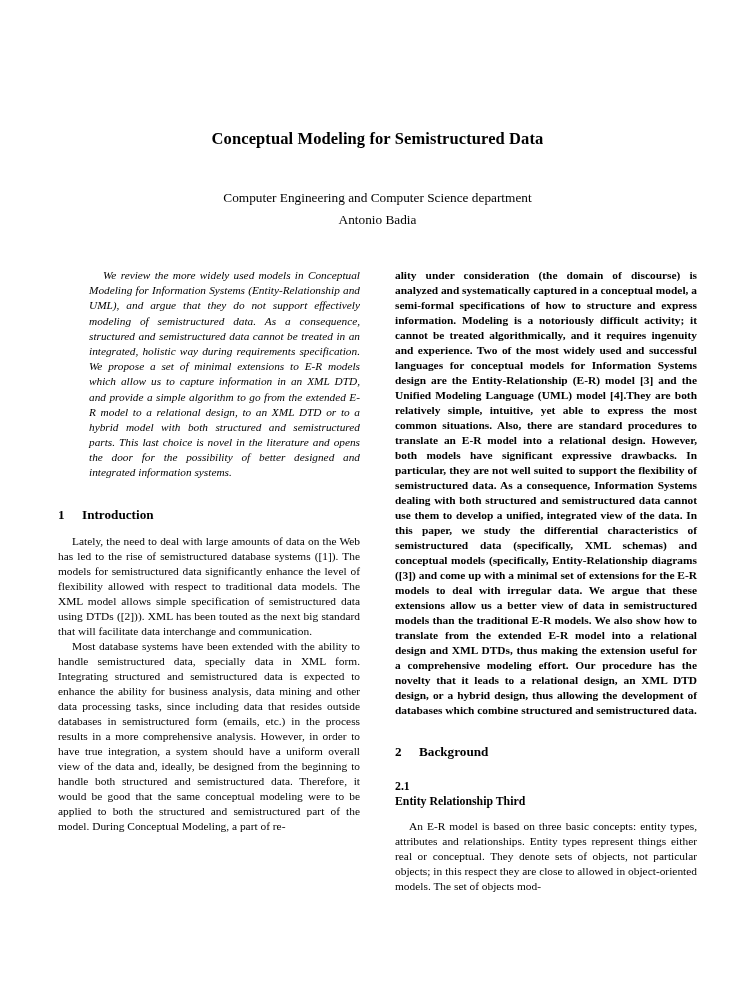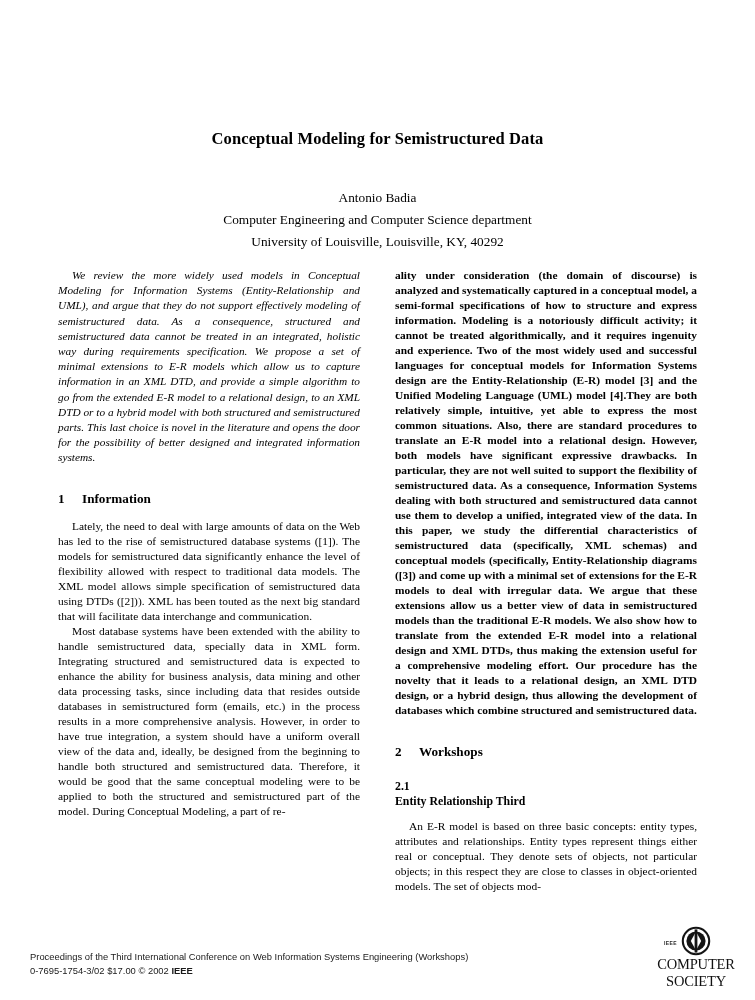--- a/index.html
+++ b/index.html
@@ -70,20 +70,21 @@
     font-size: 13.2px;
     font-weight: bold;
     margin: 0 0 11px 0;
   }
   .abstract-body {
     font-style: italic;
     font-size: 11.3px;
     line-height: 1.345;
     text-align: justify;
     text-indent: 14px;
+    margin-left: 31px;
   }
 
   
   .sec-h1 {
     font-size: 13.2px;
     font-weight: bold;
     margin: 25px 0 11px 0;
     text-indent: 0;
     display: flex;
   }
@@ -159,70 +160,52 @@
   }
 </style>
 </head>
 <body>
 
 <div class="page">
 
   <div class="title-block">
     <h1 class="paper-title">Conceptual Modeling for Semistructured Data</h1>
     <div class="author-block">
+      <span class="author-line">Computer Engineering and Computer Science department</span>
       <span class="author-line">Antonio Badia</span>
-      <span class="author-line">Computer Engineering and Computer Science department</span>
-      <span class="author-line">University of Louisville, Louisville, KY, 40292</span>
     </div>
   </div>
 
   <div class="col col-left">
 
     <div class="abstract-body">We review the more widely used models in Conceptual Modeling for Information Systems (Entity-Relationship and UML), and argue that they do not support effectively modeling of semistructured data. As a consequence, structured and semistructured data cannot be treated in an integrated, holistic way during requirements specification. We propose a set of minimal extensions to E-R models which allow us to capture information in an XML DTD, and provide a simple algorithm to go from the extended E-R model to a relational design, to an XML DTD or to a hybrid model with both structured and semistructured parts. This last choice is novel in the literature and opens the door for the possibility of better designed and integrated information systems.</div>
 
     <div class="sec-h1">
       <span class="num">1</span>
-      <span>Information</span>
+      <span>Introduction</span>
     </div>
 
     <p>Lately, the need to deal with large amounts of data on the Web has led to the rise of semistructured database systems ([1]). The models for semistructured data significantly enhance the level of flexibility allowed with respect to traditional data models. The XML model allows simple specification of semistructured data using DTDs ([2])). XML has been touted as the next big standard that will facilitate data interchange and communication.</p>
     <p>Most database systems have been extended with the ability to handle semistructured data, specially data in XML form. Integrating structured and semistructured data is expected to enhance the ability for business analysis, data mining and other data processing tasks, since including data that resides outside databases in semistructured form (emails, etc.)  in the process results in a more comprehensive analysis. However, in order to have true integration, a system should have a uniform overall view of the data and, ideally, be designed from the beginning to handle both structured and semistructured data. Therefore, it would be good that the same conceptual modeling were to be applied to both the structured and semistructured part of the model. During Conceptual Modeling, a part of re-</p>
 
   </div>
 
   <div class="col col-right">
 
     <p class="noindent">ality under consideration (the domain of discourse) is analyzed and systematically captured in a conceptual model, a semi-formal specifications of how to structure and express information. Modeling is a notoriously difficult activity; it cannot be treated algorithmically, and it requires ingenuity and experience. Two of the most widely used and successful languages for conceptual models for Information Systems design are the Entity-Relationship (E-R) model [3] and the Unified Modeling Language (UML) model [4].They are both relatively simple, intuitive, yet able to express the most common situations. Also, there are standard procedures to translate an E-R model into a relational design. However, both models have significant expressive drawbacks. In particular, they are not well suited to support the flexibility of semistructured data. As a consequence, Information Systems dealing with both structured and semistructured data cannot use them to develop a unified, integrated view of the data. In this paper, we study the differential characteristics of semistructured data (specifically, XML schemas) and conceptual models (specifically, Entity-Relationship diagrams ([3]) and come up with a minimal set of extensions for the E-R models to deal with irregular data. We argue that these extensions allow us a better view of data in semistructured models than the traditional E-R models. We also show how to translate from the extended E-R model into a relational design and XML DTDs, thus making the extension useful for a comprehensive modeling effort. Our procedure has the novelty that it leads to a relational design, an XML DTD design, or a hybrid design, thus allowing the development of databases which combine structured and semistructured data.</p>
 
     <div class="sec-h1">
       <span class="num">2</span>
-      <span>Workshops</span>
+      <span>Background</span>
     </div>
 
     <div class="sec-h2">
       <span class="num">2.1</span>
       <span>Entity Relationship Third</span>
     </div>
 
-    <p>An E-R model is based on three basic concepts: entity types, attributes and relationships. Entity types represent things either real or conceptual. They denote sets of objects, not particular objects; in this respect they are close to classes in object-oriented models. The set of objects mod-</p>
+    <p>An E-R model is based on three basic concepts: entity types, attributes and relationships. Entity types represent things either real or conceptual. They denote sets of objects, not particular objects; in this respect they are close to allowed in object-oriented models. The set of objects mod-</p>
 
   </div>
 
-  <div class="footer">
-    <div>Proceedings of the Third International Conference on Web Information Systems Engineering (Workshops)</div>
-    <div><span>0-7695-1754-3/02 $17.00 © 2002 </span><span class="bold">IEEE</span></div>
-  </div>
-
-  <div class="cs-logo">
-    <div class="cs-emblem-wrap">
-      <svg class="cs-emblem" width="30" height="30" viewBox="0 0 30 30">
-        <circle cx="15" cy="15" r="13.2" fill="none" stroke="#141414" stroke-width="2.1"></circle>
-        <circle cx="15" cy="15" r="9.6" fill="#141414"></circle>
-        <path d="M15 5.6 L20.2 15 L15 24.4 L9.8 15 Z" fill="#ffffff"></path>
-        <rect x="13.6" y="3.4" width="2.8" height="23.2" fill="#141414"></rect>
-      </svg>
-      <span class="cs-ieee-mark">IEEE</span>
-    </div>
-    <span class="cs-word cs-computer">COMPUTER</span>
-    <span class="cs-word cs-society">SOCIETY</span>
-  </div>
+
 
 </div>
 
 </body></html>

